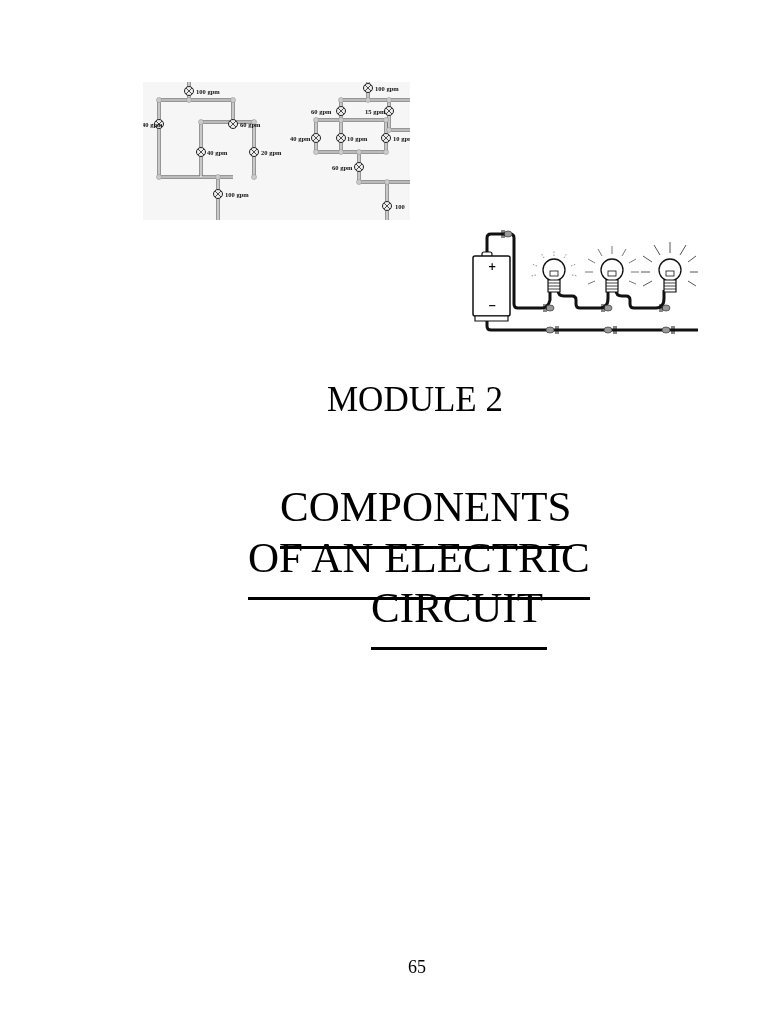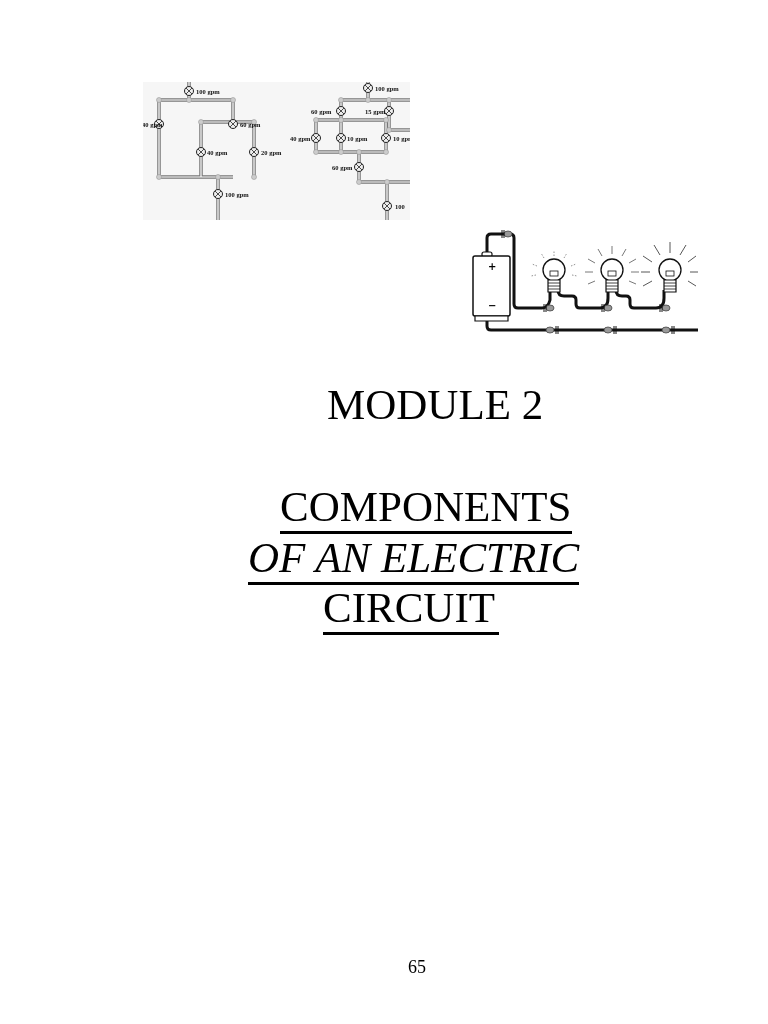--- a/index.html
+++ b/index.html
@@ -3,28 +3,28 @@
   <meta charset="utf-8">
   <style>
     html, body { margin: 0; padding: 0; background: #ffffff; }
     body { width: 768px; height: 1024px; position: relative; overflow: hidden;
            font-family: "Liberation Serif", serif; color: #000; }
     .fig-flow { position: absolute; left: 143px; top: 82px; width: 267px; height: 138px;
                 background: #f6f6f6; }
     .fig-bulbs { position: absolute; left: 460px; top: 220px; width: 238px; height: 124px;
                  background: #ffffff; }
     .lbl { font-family: "Liberation Serif", serif; font-size: 6.5px; font-weight: bold; fill: #111; }
-    .module { position: absolute; left: 327px; top: 380px; font-size: 43px; letter-spacing: 0px;
+    .module { position: absolute; left: 327px; top: 380px; font-size: 35px; letter-spacing: 0px;
               white-space: nowrap; }
     .heading-line { position: absolute; font-size: 43px; white-space: nowrap; line-height: 46px; }
-    .heading-line span { border-bottom: 3px solid #000; padding-bottom: 1px; }
+    .heading-line span { border-bottom: 3px solid #000; padding-bottom: 16px; }
     .l1 { left: 280px; top: 484px; }
-    .l2 { left: 248px; top: 535px; font-style: italic; }
+    .l2 { left: 248px; top: 535px; }
     .l3 { left: 323px; top: 585px; }
-    .l3 span { padding-right: 4px; }
+    .l3 span { padding-right: 4px; margin-left: 48px; }
     .page-num { position: absolute; left: 408px; top: 957px; font-size: 18px;
                 font-family: "Liberation Serif", serif; }
   </style>
 </head>
 <body>
 
 <div class="fig-flow">
   <svg width="267" height="138" viewBox="0 0 267 138" xmlns="http://www.w3.org/2000/svg">
     <g fill="none" stroke="#777" stroke-width="3.5">
 

